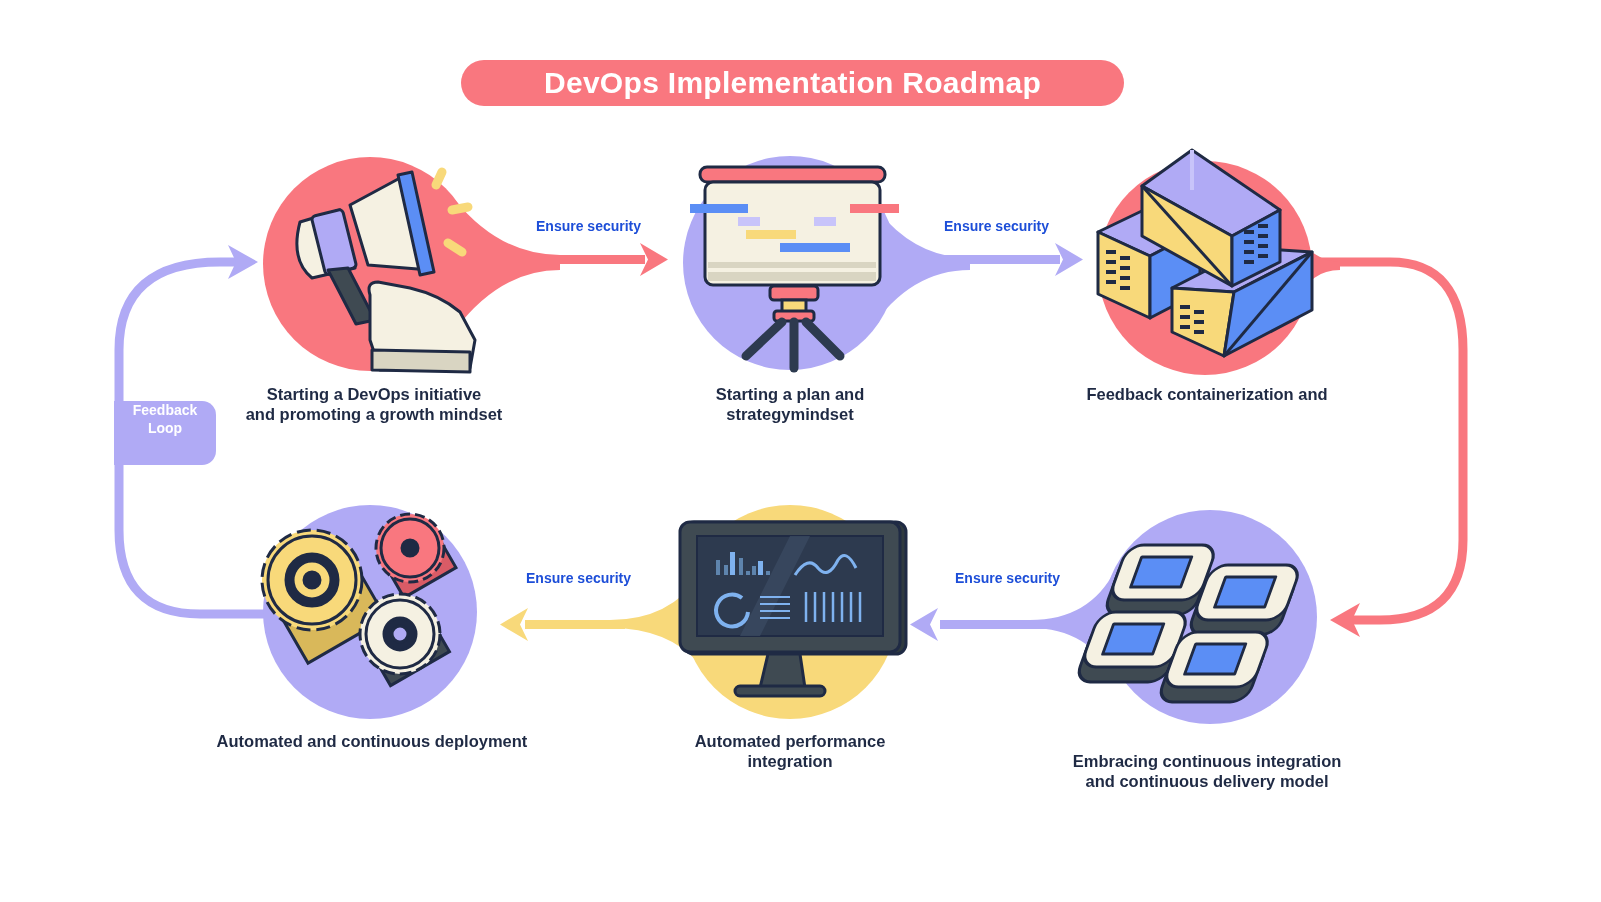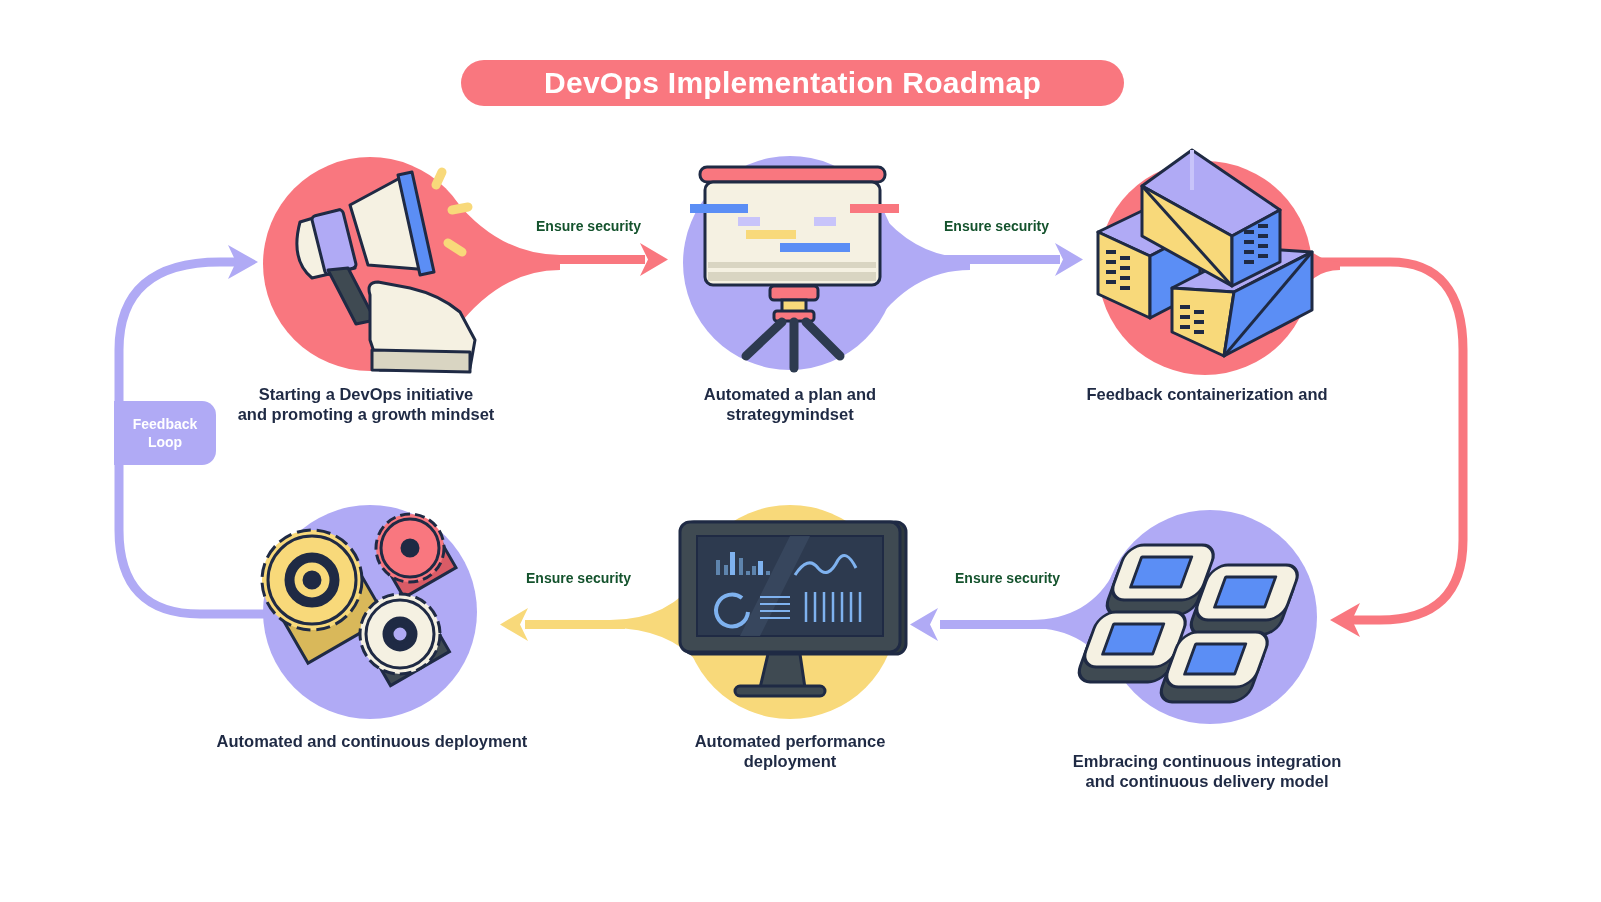--- a/index.html
+++ b/index.html
@@ -4,24 +4,24 @@
 <style>
   html, body { margin: 0; padding: 0; background: #ffffff; }
   body { width: 1601px; height: 902px; position: relative; overflow: hidden;
          font-family: "Liberation Sans", "DejaVu Sans", sans-serif; color: #1f2a44; }
   .title-pill { position: absolute; left: 461px; top: 60px; width: 663px; height: 46px;
     background: #f9777f; border-radius: 23px; display: flex; align-items: center; justify-content: center; text-align: right; }
   .title-pill span { color: #ffffff; font-weight: bold; font-size: 30px; letter-spacing: 0.3px; }
   .canvas { position: absolute; left: 0; top: 0; width: 1601px; height: 902px; }
   .label { position: absolute; text-align: center; font-weight: bold; font-size: 16.5px; line-height: 20px; color: #1f2a44; }
   .label span { display: block; }
-  .sec { position: absolute; font-weight: bold; font-size: 14px; color: #14532d; }
+  .sec { position: absolute; font-weight: bold; font-size: 14px; color: #1d4ed8; }
   .feedback { position: absolute; left: 114px; top: 401px; width: 102px; height: 64px;
     background: #b0aaf5; border-radius: 0 14px 14px 0; display: flex; flex-direction: column;
-    align-items: center; justify-content: center; color: #ffffff; font-weight: bold; font-size: 14px; line-height: 18px; }
+    align-items: center; color: #ffffff; font-weight: bold; font-size: 14px; line-height: 18px; }
 </style>
 </head>
 <body>
 
 <div class="title-pill">
   <span>DevOps Implementation Roadmap</span>
 </div>
 
 <svg class="canvas" viewBox="0 0 1601 902">
 
@@ -235,34 +235,34 @@
 <div class="feedback">
   <span>Feedback</span>
   <span>Loop</span>
 </div>
 
 <div class="sec" style="left:536px; top:218px;">Ensure security</div>
 <div class="sec" style="left:944px; top:218px;">Ensure security</div>
 <div class="sec" style="left:955px; top:570px;">Ensure security</div>
 <div class="sec" style="left:526px; top:570px;">Ensure security</div>
 
-<div class="label" style="left:216px; top:384px; width:300px;text-align:center;">
+<div class="label" style="left:224px; top:384px; width:300px;text-align:center;">
   <span>Starting a DevOps initiative</span>
   <span>and promoting a growth mindset</span>
 </div>
 <div class="label" style="left:660px; top:384px; width:260px;">
-  <span>Automated a plan and</span>
+  <span>Starting a plan and</span>
   <span>strategymindset</span>
 </div>
 <div class="label" style="left:1057px; top:384px; width:300px;">
   <span>Feedback containerization and</span>
 </div>
 <div class="label" style="left:1057px; top:731px; width:300px;margin-top:20px;">
   <span>Embracing continuous integration</span>
   <span>and continuous delivery model</span>
 </div>
 <div class="label" style="left:660px; top:731px; width:260px;">
   <span>Automated performance</span>
-  <span>deployment</span>
+  <span>integration</span>
 </div>
 <div class="label" style="left:197px; top:731px; width:350px;">
   <span>Automated and continuous deployment</span>
 </div>
 
 </body></html>

